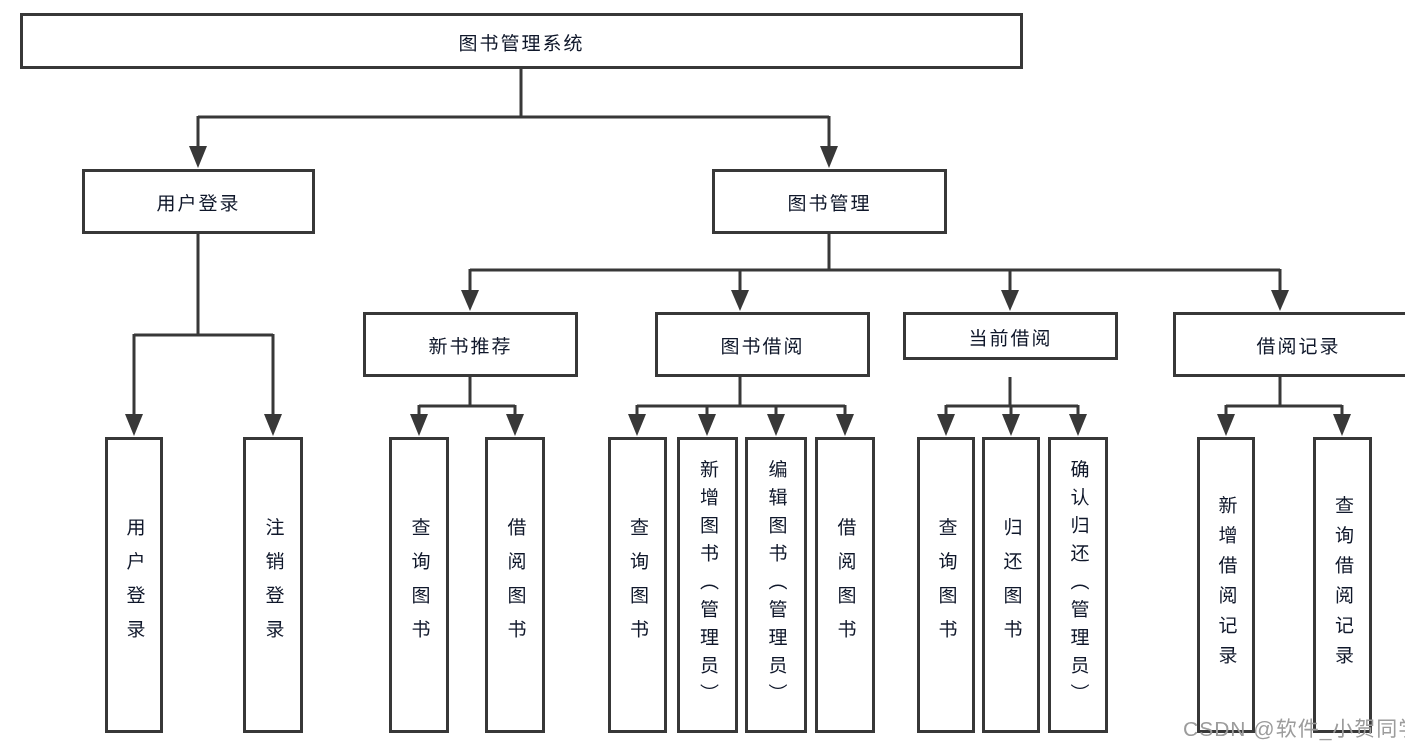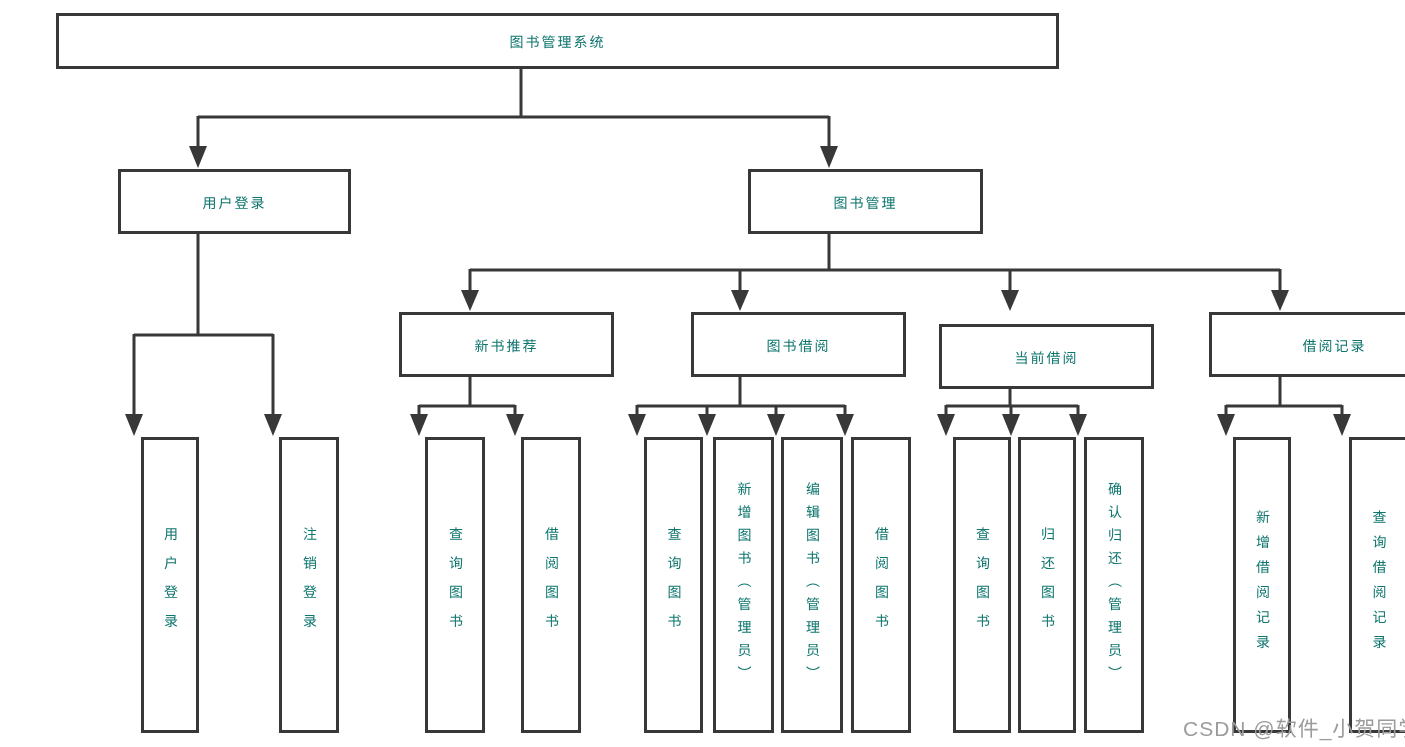--- a/index.html
+++ b/index.html
@@ -7,25 +7,24 @@
   .canvas{position:relative;width:1405px;height:747px;background:#ffffff;overflow:hidden;}
   .wires{position:absolute;left:0;top:0;width:1405px;height:747px;}
   .box{
     position:absolute;
     box-sizing:border-box;
     border:3px solid #383838;
     background:#ffffff;
     display:flex;
     align-items:center;
     justify-content:center;
-    color:#0f766e;
-    font-size:14px;
+    color:#0f172a;
+    font-size:19px;
     letter-spacing:2px;
     white-space:nowrap;
-    margin-left:36px;
   }
   .leaf{
     writing-mode:vertical-rl;
     text-orientation:mixed;
     letter-spacing:15px;
     white-space:nowrap;
   }
   .leaf.sp-md{letter-spacing:11px;}
   .leaf.sp-sm{letter-spacing:9px;}
   .watermark{
@@ -83,21 +82,21 @@
     </g>
   </svg>
 
   <div class="box" style="left:20px;top:13px;width:1003px;height:56px">图书管理系统</div>
 
   <div class="box" style="left:82px;top:169px;width:233px;height:65px">用户登录</div>
   <div class="box" style="left:712px;top:169px;width:235px;height:65px">图书管理</div>
 
   <div class="box" style="left:363px;top:312px;width:215px;height:65px">新书推荐</div>
   <div class="box" style="left:655px;top:312px;width:215px;height:65px">图书借阅</div>
-  <div class="box" style="left:903px;top:324px;width:215px;height:65px">当前借阅</div>
+  <div class="box" style="left:903px;top:312px;width:215px;height:48px">当前借阅</div>
   <div class="box" style="left:1173px;top:312px;width:251px;height:65px">借阅记录</div>
 
   <div class="box leaf" style="left:105px;top:437px;width:58px;height:296px">用户登录</div>
   <div class="box leaf" style="left:243px;top:437px;width:60px;height:296px">注销登录</div>
 
   <div class="box leaf" style="left:389px;top:437px;width:60px;height:296px">查询图书</div>
   <div class="box leaf" style="left:485px;top:437px;width:60px;height:296px">借阅图书</div>
 
   <div class="box leaf" style="left:608px;top:437px;width:59px;height:296px">查询图书</div>
   <div class="box leaf sp-sm" style="left:677px;top:437px;width:61px;height:296px">新增图书（管理员）</div>

